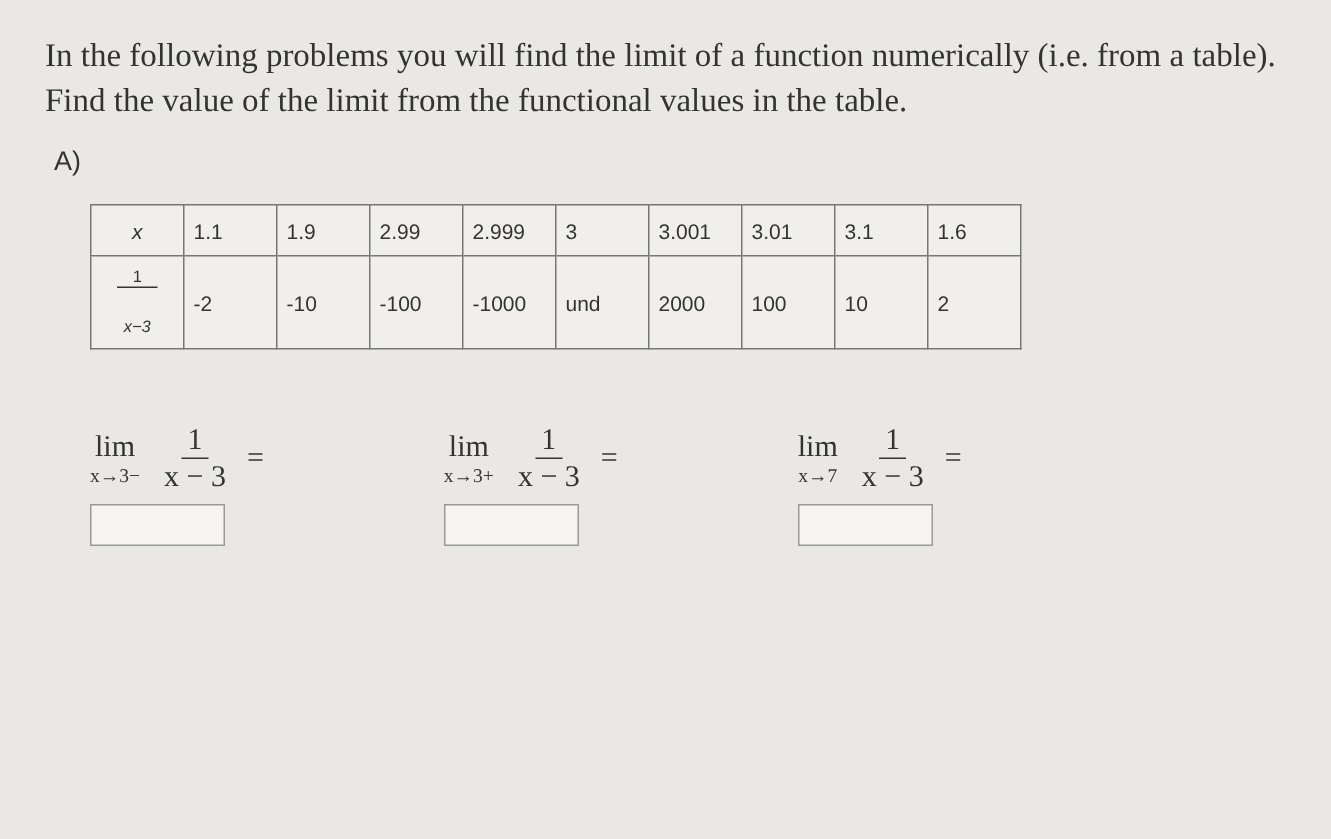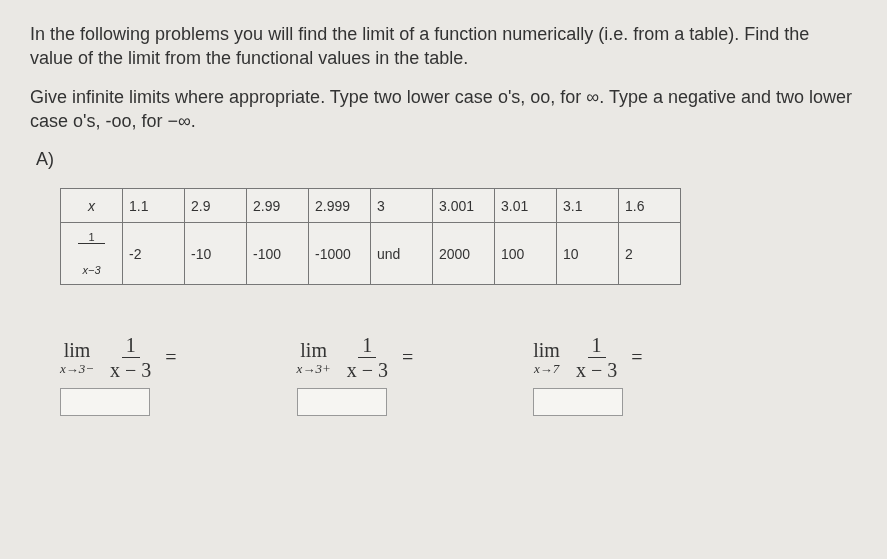--- a/index.html
+++ b/index.html
@@ -6,23 +6,24 @@
     body {
       width: 887px;
       height: 559px;
       background: #eae8e4;
       font-family: 'Comic Sans MS', 'Segoe UI', sans-serif;
       padding: 22px 30px;
       color: #333;
       position: relative;
     }
     .instructions {
-      font-size: 18px;
+      font-size: 22px;
       line-height: 1.35;
       margin-bottom: 16px;
+      font-family: Liberation Serif, serif;
     }
     .instructions p { margin-bottom: 14px; }
     .instructions em { font-style: italic; }
     .part-label {
       font-size: 18px;
       font-weight: normal;
       margin-bottom: 18px;
       margin-left: 6px;
     }
     .table-wrap {
@@ -73,21 +74,21 @@
       margin-bottom: 8px;
     }
     .limop {
       display: inline-flex;
       flex-direction: column;
       align-items: center;
       margin-right: 6px;
       text-align: center;
     }
     .limop .top { font-size: 20px; line-height: 1; }
-    .limop .bot { font-size: 13px; line-height: 1; margin-top: 2px; font-style: italic; }
+    .limop .bot { font-size: 13px; line-height: 1; margin-top: 2px; }
     .bigfrac {
       display: inline-flex;
       flex-direction: column;
       align-items: center;
       margin: 0 6px;
     }
     .bigfrac .num { border-bottom: 1.5px solid #333; padding: 0 4px 2px; line-height:1; }
     .bigfrac .den { padding: 2px 4px 0; line-height:1; }
     .eq { margin-left: 4px; }
     .answer-input {
@@ -97,34 +98,31 @@
       background: #f6f5f2;
       font-size: 14px;
       padding: 2px 6px;
     }
   </style>
 </head>
 <body>
 
 <div class="instructions">
   <p>In the following problems you will find the limit of a function numerically (i.e. from a table). Find the value of the limit from the functional values in the table.</p>
-  <p>
-    <span>Give infinite limits where appropriate. Type two lower case o's, oo, for </span><span>∞</span><span>. Type a negative and two lower case o's, -oo, for </span><span>−∞</span><span>.</span>
-  </p>
 </div>
 
 <div class="part-label">A)</div>
 
 <div class="table-wrap">
   <table>
     <tbody>
         <tr>
       <td class="row-header">x</td>
       <td>1.1</td>
-      <td>2.9</td>
+      <td>1.9</td>
       <td>2.99</td>
       <td>2.999</td>
       <td>3</td>
       <td>3.001</td>
       <td>3.01</td>
       <td>3.1</td>
       <td>1.6</td>
     </tr>
     <tr>
       <td class="row-header">

